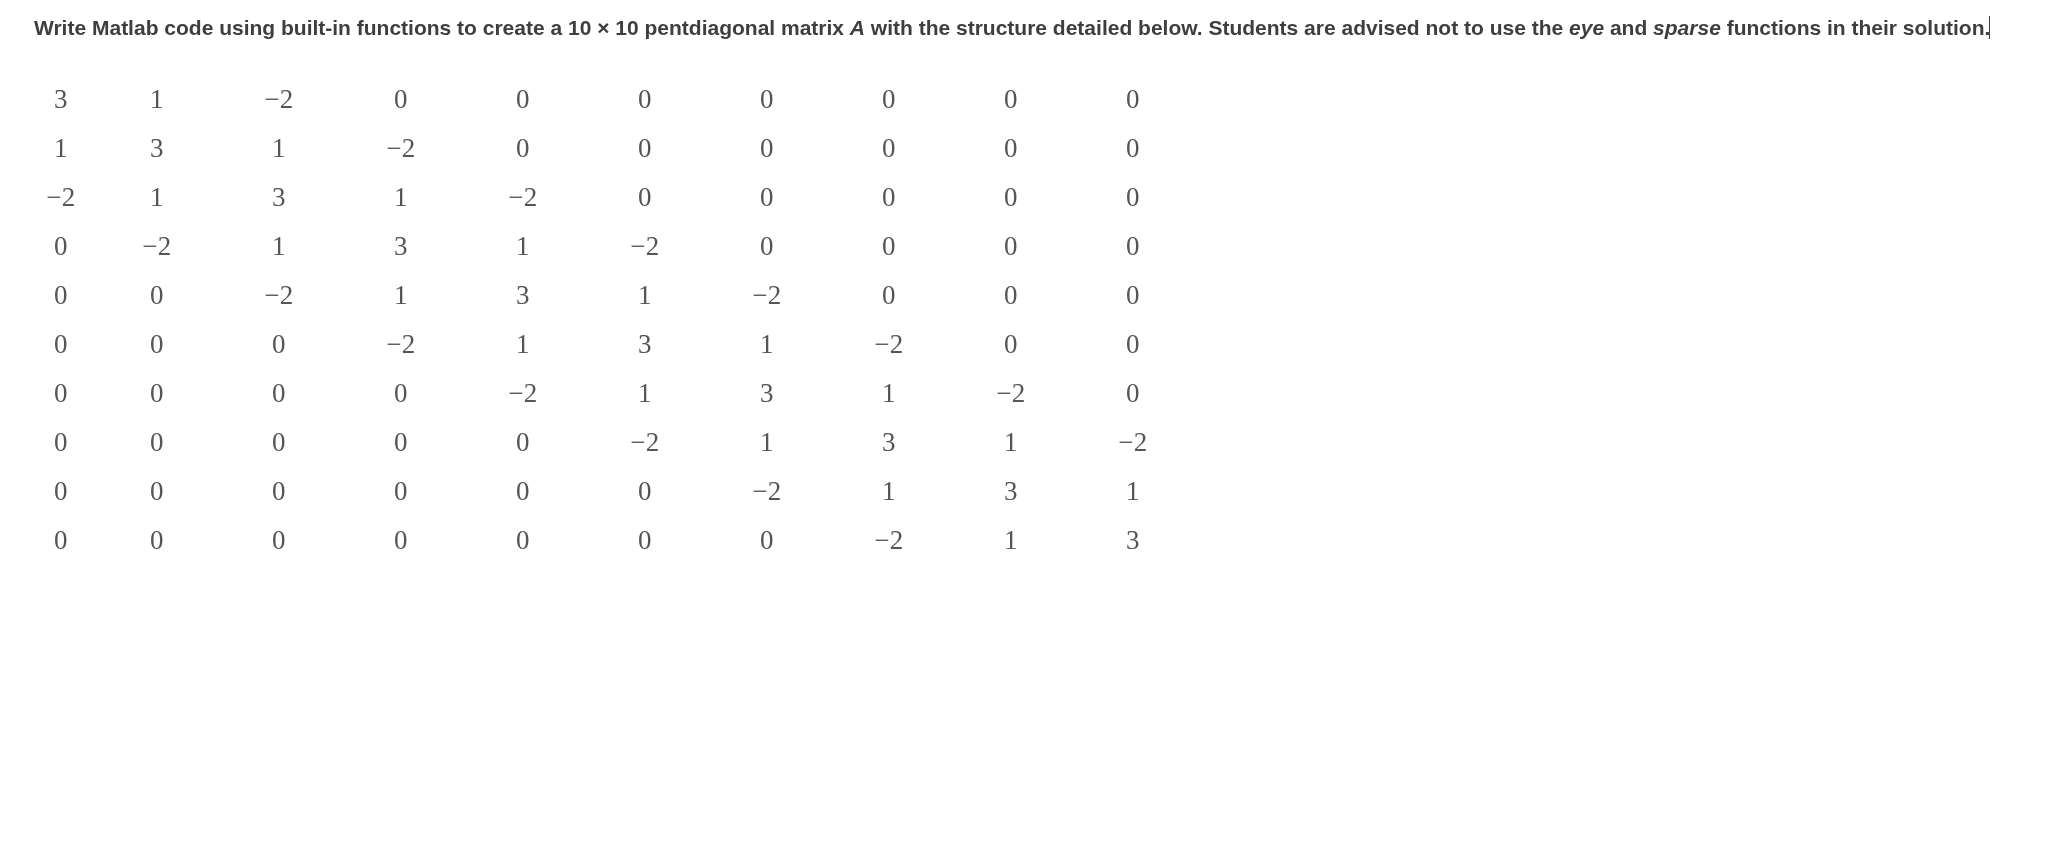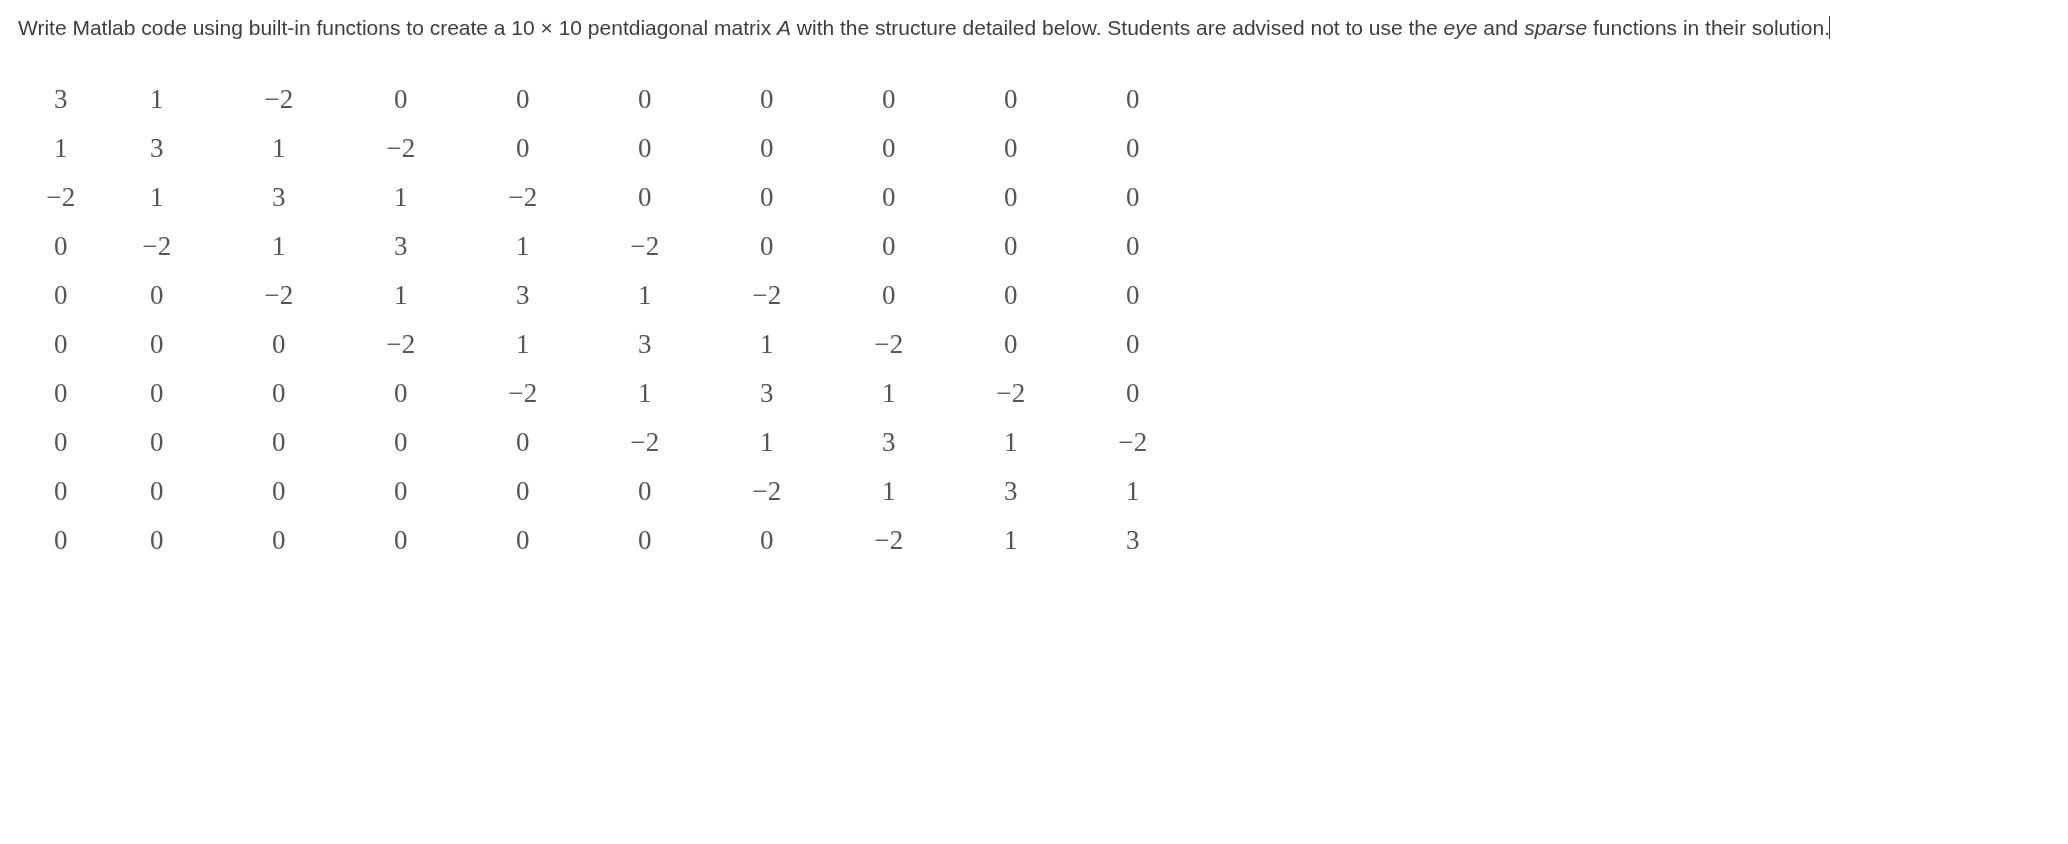--- a/index.html
+++ b/index.html
@@ -10,21 +10,22 @@
     body {
       font-family: Arial, Helvetica, sans-serif;
       background: #ffffff;
       padding: 12px 18px;
       color: #3e3e3e;
       font-size: 21px;
     }
     .question {
       line-height: 1.55;
       margin-bottom: 30px;
-      font-weight: 400;
+      font-weight: 700;
+      margin-left: 16px;
     }
     .cursor {
       display: inline-block;
       width: 1px;
       height: 1.1em;
       background: #3e3e3e;
       vertical-align: text-bottom;
       margin-left: -1px;
     }
     .ital {

